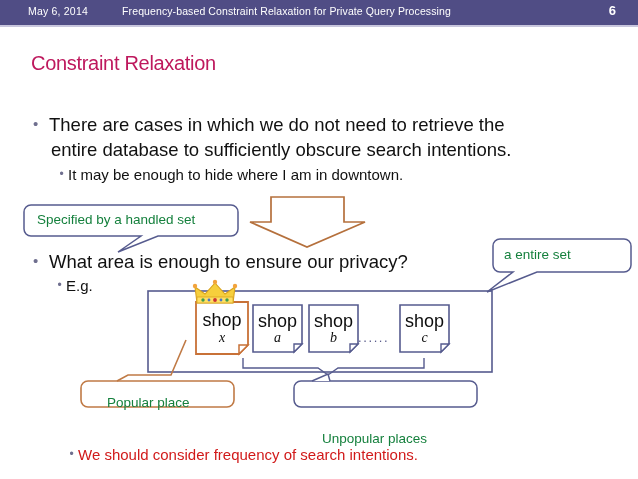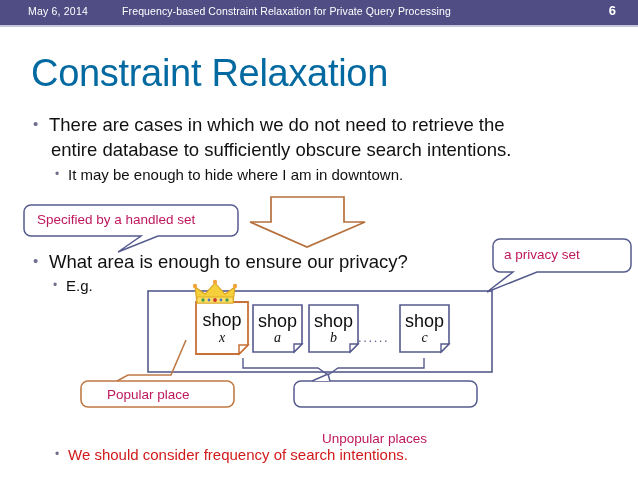--- a/index.html
+++ b/index.html
@@ -10,47 +10,47 @@
 
   
   .hdr{position:absolute;left:0;top:0;width:638px;height:25px;background:#504d85;}
   .hdr-date{position:absolute;left:28px;top:5px;font-size:10.5px;color:#ffffff;letter-spacing:.2px;}
   .hdr-title{position:absolute;left:0;top:5px;width:573px;text-align:center;
              font-size:10.5px;color:#ffffff;letter-spacing:.1px;}
   .hdr-num{position:absolute;right:22px;top:3px;font-size:13px;font-weight:bold;color:#ffffff;}
   .hdr-rule{position:absolute;left:0;top:25px;width:638px;height:2px;background:#c8c6dd;}
 
   
-  .title{position:absolute;left:31px;top:52px;font-size:38px;color:#0369a1;
+  .title{position:absolute;left:31px;top:52px;font-size:20px;color:#be185d;
          letter-spacing:-0.3px;white-space:nowrap;}
 
   
   .b1{position:absolute;font-size:18.5px;color:#111111;white-space:nowrap;}
   .b1 .dot{display:inline-block;width:16px;color:#6f6f8f;font-size:15px;vertical-align:2px;}
-  .b2{position:absolute;font-size:15px;color:#111111;white-space:nowrap;}
+  .b2{position:absolute;font-size:15px;color:#111111;white-space:nowrap;text-align:center;}
   .b2 .dot{display:inline-block;width:13px;color:#6f6f8f;font-size:12px;vertical-align:2px;}
   .ital{font-family:"Liberation Serif","DejaVu Serif",serif;font-style:italic;}
   .redtxt{color:#d11a1a;}
 
   .L1{left:33px;top:114px;}
   .L1b{left:51px;top:139px;}
   .L2{left:55px;top:166px;}
   .L3{left:33px;top:251px;}
   .L4{left:53px;top:277px;}
   .L5{left:55px;top:419px;}
-  .L6{left:55px;top:446px;}
+  .L6{left:65px;top:446px;}
 
   
   .layer{position:absolute;left:0;top:0;width:638px;height:479px;}
 
   
-  .cotext{position:absolute;font-size:13.5px;color:#be185d;white-space:nowrap;}
+  .cotext{position:absolute;font-size:13.5px;color:#15803d;white-space:nowrap;}
   .co-spec{left:37px;top:212px;}
   .co-hand{left:504px;top:247px;}
-  .co-pop{left:107px;top:387px;}
+  .co-pop{left:107px;top:395px;}
   .co-unpop{left:322px;top:387px;margin-top:44px;}
   .shoplbl{position:absolute;text-align:center;font-size:18px;color:#0d0d0d;white-space:nowrap;}
   .shopsub{position:absolute;text-align:center;font-size:14px;color:#0d0d0d;white-space:nowrap;
            font-family:"Liberation Serif","DejaVu Serif",serif;font-style:italic;}
   .ell{position:absolute;left:358px;top:330px;font-size:13px;letter-spacing:1.6px;color:#5b5e8c;}
 </style>
 </head>
 <body>
 
 <div id="slide">
@@ -122,21 +122,21 @@
       <circle cx="235" cy="286" r="2.2" fill="#f2a33c"></circle>
       <circle cx="203" cy="300" r="1.7" fill="#3e9c4c"></circle>
       <circle cx="215" cy="300" r="1.9" fill="#cc3030"></circle>
       <circle cx="227" cy="300" r="1.7" fill="#3e9c4c"></circle>
       <circle cx="209" cy="300" r="1.4" fill="#4a74c8"></circle>
       <circle cx="221" cy="300" r="1.4" fill="#4a74c8"></circle>
     </g>
   </svg>
 
   <div class="cotext co-spec">Specified by a handled set</div>
-  <div class="cotext co-hand">a privacy set</div>
+  <div class="cotext co-hand">a entire set</div>
   <div class="cotext co-pop">Popular place</div>
   <div class="cotext co-unpop">Unpopular places</div>
 
   <div class="shoplbl" style="left:196px;top:310px;width:52px;">shop</div>
   <div class="shopsub" style="left:196px;top:330px;width:52px;">x</div>
 
   <div class="shoplbl" style="left:253px;top:311px;width:49px;">shop</div>
   <div class="shopsub" style="left:253px;top:330px;width:49px;">a</div>
 
   <div class="shoplbl" style="left:309px;top:311px;width:49px;">shop</div>

